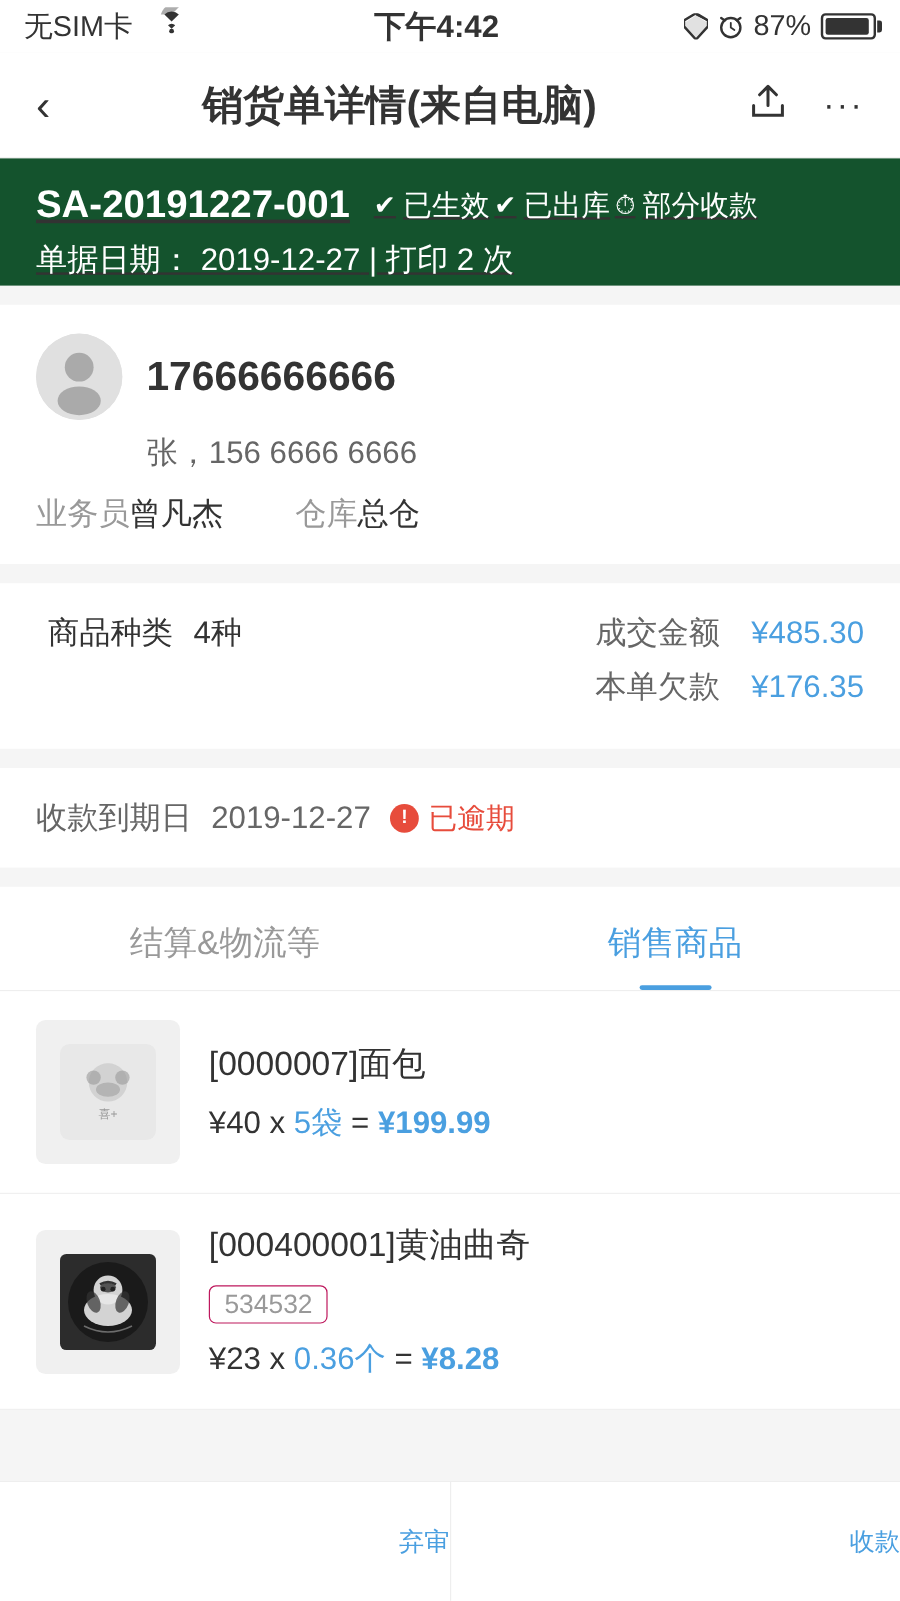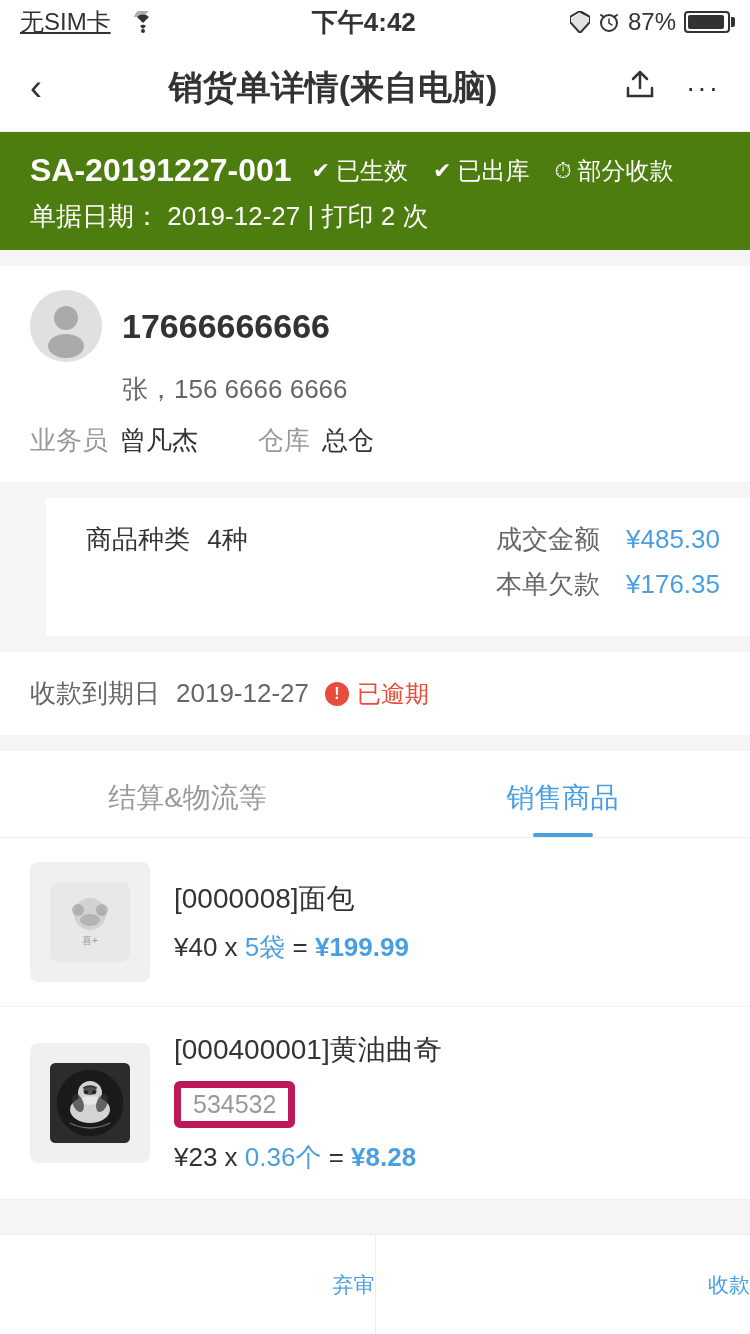--- a/index.html
+++ b/index.html
@@ -17,21 +17,21 @@
     .status-bar {
       height: 44px;
       background: #fff;
       display: flex;
       align-items: center;
       justify-content: space-between;
       padding: 0 20px;
       font-size: 24px;
       font-weight: 500;
     }
-    .status-left { display: flex; align-items: center; gap: 17px; text-decoration: underline; }
+    .status-left { display: flex; align-items: flex-start; gap: 17px; }
     .status-center { font-size: 26px; font-weight: 600; }
     .status-right { display: flex; align-items: center; gap: 8px; font-size: 24px; }
     .battery-icon {
       width: 46px; height: 22px; border: 2px solid #333; border-radius: 4px; position: relative; display: inline-block;
     }
     .battery-icon::after {
       content: ''; position: absolute; right: -7px; top: 50%; transform: translateY(-50%);
       width: 4px; height: 10px; background: #333; border-radius: 0 2px 2px 0;
     }
     .battery-fill {
@@ -51,28 +51,29 @@
     }
     .nav-back {
       font-size: 36px; color: #333; cursor: pointer;
       display: flex; align-items: center;
     }
     .nav-title { font-size: 34px; font-weight: 600; color: #333; }
     .nav-right { display: flex; align-items: center; gap: 30px; }
 
     
     .header-banner {
-      background: #4d7c0f;
-      padding: 20px 30px 16px;
+      background: #14532d;
+      padding: 20px 30px 4px;
+      text-decoration: underline;
     }
     .header-banner-top {
       display: flex; align-items: center; gap: 20px; margin-bottom: 10px;
     }
     .order-id { font-size: 32px; font-weight: 700; color: #fff; }
-    .status-badges { display: flex; gap: 25px; align-items: flex-start; }
+    .status-badges { display: flex; gap: 4px; align-items: flex-start; }
     .badge {
       display: flex; align-items: center; gap: 6px;
       font-size: 24px; color: #fff;
     }
     .badge-check::before { content: '✔'; font-size: 22px; }
     .badge-clock::before { content: '⏱'; font-size: 22px; }
     .header-banner-bottom { font-size: 26px; color: #fff; }
 
     
     .customer-section {
@@ -88,30 +89,29 @@
       background: #e0e0e0; display: flex; align-items: center; justify-content: center;
       overflow: hidden; flex-shrink: 0;
     }
     .avatar svg { width: 72px; height: 72px; }
     .customer-phone { font-size: 34px; font-weight: 600; color: #333; }
     .customer-detail { font-size: 26px; color: #666; margin-bottom: 16px; margin-left: 92px; }
     .customer-meta {
       display: flex; align-items: center; gap: 60px;
       margin-left: 0; font-size: 26px; color: #333;
     }
-    .customer-meta-item { display: flex; gap: 12px; align-items: flex-end; }
+    .customer-meta-item { display: flex; align-items: flex-end; }
     .meta-label { color: #999; }
     .meta-value { color: #333; }
 
     
     .amounts-section {
       background: #fff;
       margin-top: 16px;
       padding: 24px 30px;
-      margin-left: 46px;
     }
     .amounts-row {
       display: flex; justify-content: space-between; align-items: flex-start;
     }
     .product-kinds { font-size: 26px; color: #666; }
     .product-kinds span { color: #333; margin-left: 10px; }
     .amounts-list { text-align: right; }
     .amount-item {
       display: flex; justify-content: flex-end; align-items: center;
       margin-bottom: 10px; font-size: 26px;
@@ -164,22 +164,22 @@
     }
     .product-thumb {
       width: 120px; height: 120px; border-radius: 8px;
       background: #f0f0f0; flex-shrink: 0; overflow: hidden;
       display: flex; align-items: center; justify-content: center;
     }
     .product-thumb svg { width: 80px; height: 80px; }
     .product-info { flex: 1; }
     .product-name { font-size: 28px; color: #333; margin-bottom: 12px; }
     .product-tag {
-      display: inline-block; border: 7px solid #be185d; border-radius: 6px;
-      font-size: 25px; color: #999; padding: 2px 12px; margin-bottom: 12px;
+      display: inline-block; border: 1px solid #be185d; border-radius: 6px;
+      font-size: 22px; color: #999; padding: 2px 12px; margin-bottom: 12px;
     }
     .product-price { font-size: 26px; color: #333; }
     .product-price .qty { color: #4A9FE0; }
     .product-price .total { color: #4A9FE0; font-weight: 600; }
 
     
     .bottom-bar {
       position: fixed; bottom: 0; left: 0; width: 750px;
       height: 100px;
       background: #fff;
@@ -337,21 +337,21 @@
         <rect width="80" height="80" rx="8" fill="#e8e8e8"></rect>
         <circle cx="40" cy="32" r="16" fill="#bbb" opacity="0.5"></circle>
         <circle cx="28" cy="28" r="6" fill="#999" opacity="0.6"></circle>
         <circle cx="52" cy="28" r="6" fill="#999" opacity="0.6"></circle>
         <ellipse cx="40" cy="38" rx="10" ry="6" fill="#888" opacity="0.4"></ellipse>
         <text x="40" y="62" font-size="10" fill="#999" text-anchor="middle">喜+</text>
       </svg>
     </div>
     <div class="product-info">
       <div class="product-name">
-        <span>[0000008]面包</span>
+        <span>[0000007]面包</span>
       </div>
       <div class="product-price">
         <span>¥40 x </span>
         <span class="qty">5袋</span>
         <span> = </span>
         <span class="total">¥199.99</span>
       </div>
     </div>
   </div>
 

